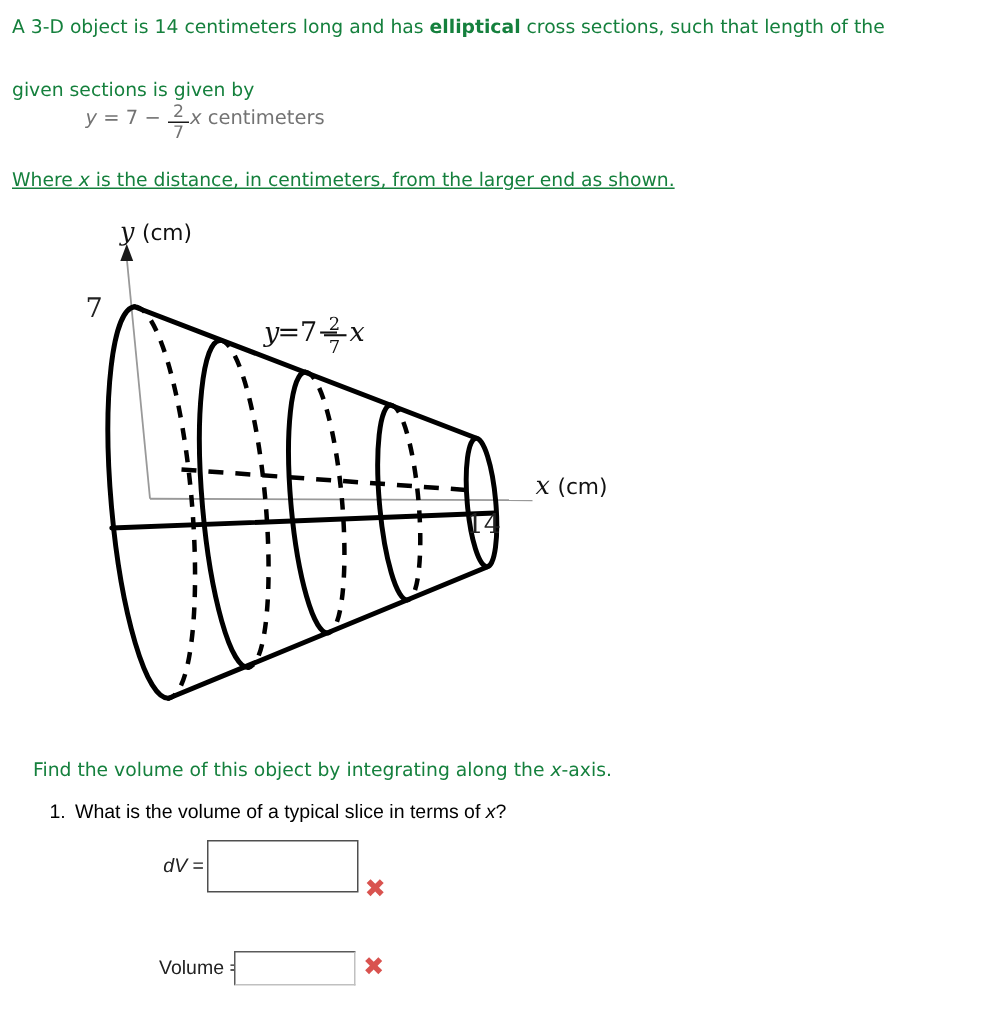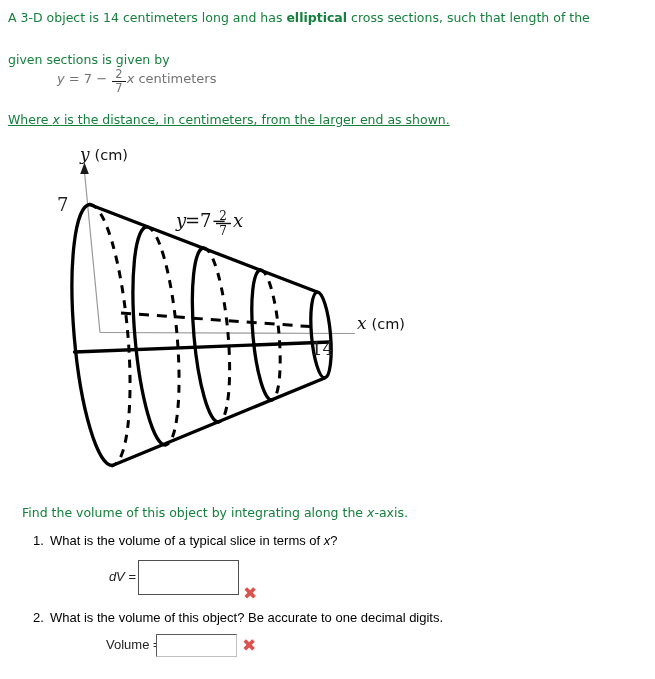--- a/index.html
+++ b/index.html
@@ -101,21 +101,18 @@
   <div class="abs item" style="left:33px;top:533px;">
     <span class="inum">1.</span><span class="itxt"><span>What is the volume of a typical slice in terms of </span><i>x</i><span>?</span></span>
   </div>
 
   <div class="abs ans-label" style="left:95px;top:569px;width:41px;text-align:right;">
     <i>dV</i><span> =</span>
   </div>
   <input type="text" class="abs dv-input" style="left: 138px; top: 560px;" value="">
   <span class="abs xmark" style="left:243px;top:585px;">✖</span>
 
-  <div class="abs item" style="left:33px;top:610px;">
-    <span class="inum">2.</span><span class="itxt">What is the volume of this object? Be accurate to one decimal digits.</span>
-  </div>
 
   <div class="abs ans-label" style="left:106px;top:637px;">Volume =</div>
   <input type="text" class="abs vol-input" style="left: 156px; top: 634px;" value="">
   <span class="abs xmark" style="left:242px;top:637px;">✖</span>
 
 </div>
 
 </body></html>

